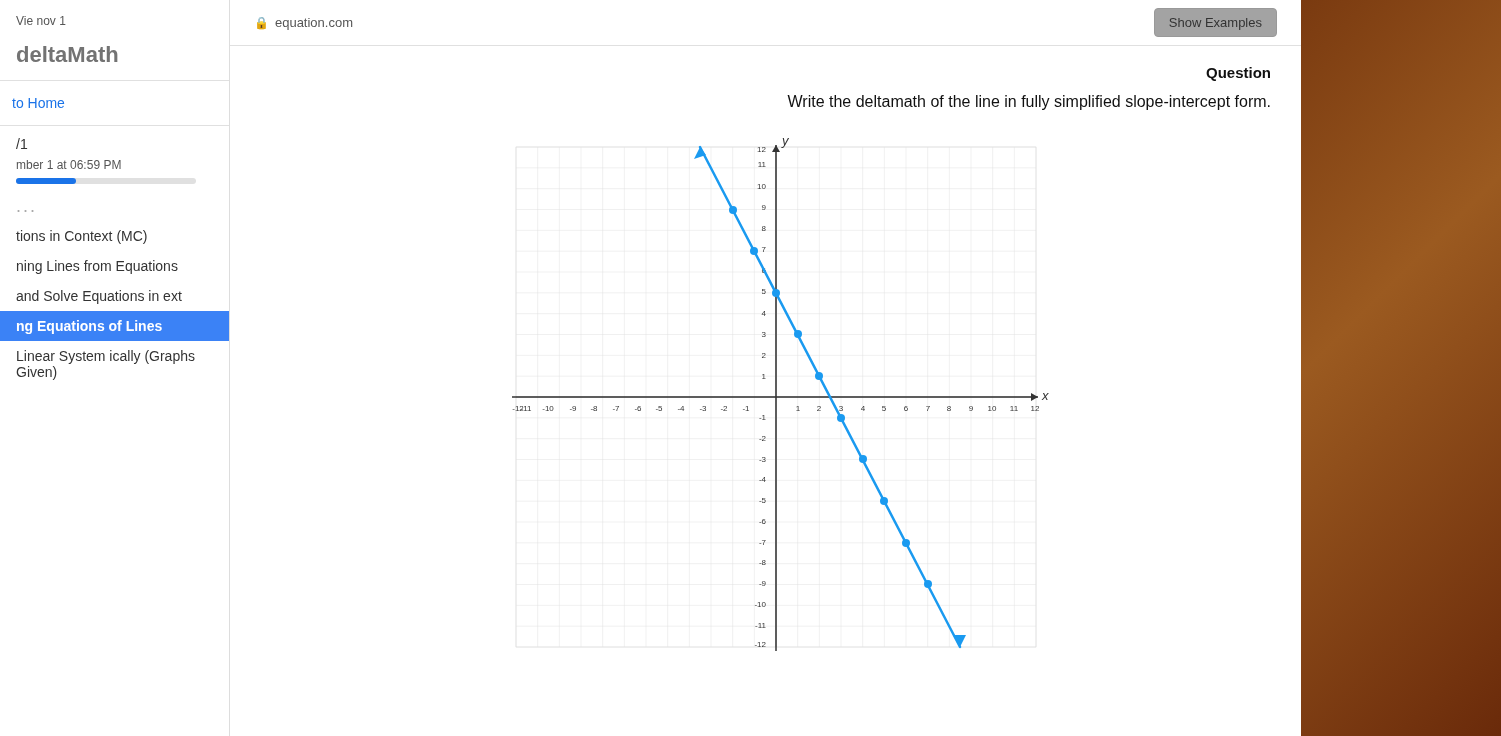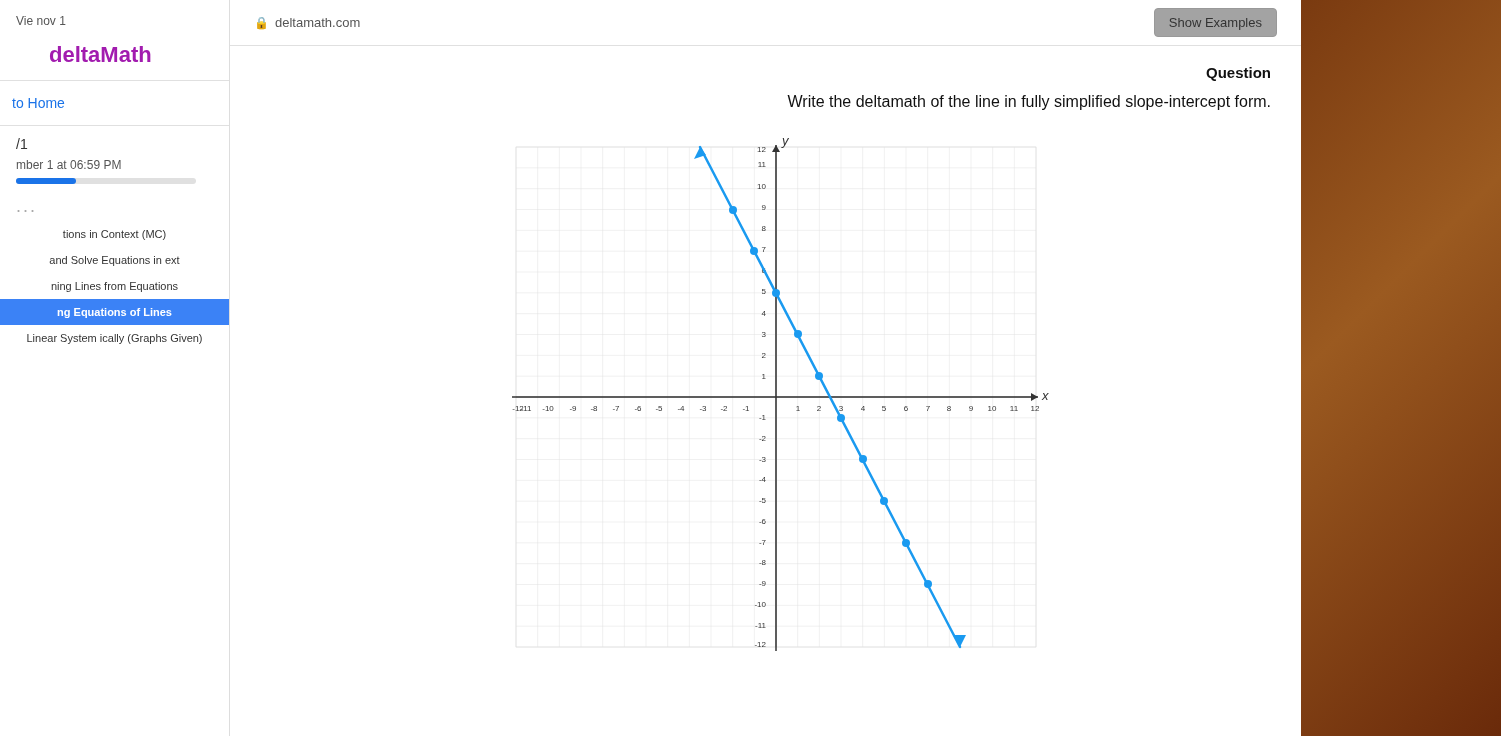--- a/index.html
+++ b/index.html
@@ -20,22 +20,21 @@
       display: flex;
       flex-direction: column;
       padding: 10px 0;
       overflow-y: auto;
     }
 
     .sidebar-header {
       padding: 10px 16px 6px;
       font-size: 22px;
       font-weight: bold;
-      color: #a21caf;
-      margin-left: 33px;
+      color: #737373;
     }
 
     .sidebar-date {
       padding: 4px 16px;
       font-size: 12px;
       color: #555;
     }
 
     .sidebar-link {
       padding: 8px 12px;
@@ -76,24 +75,23 @@
 
     .progress-bar-fill {
       height: 6px;
       background: #1a73e8;
       border-radius: 3px;
       width: 60px;
     }
 
     .sidebar-nav-item {
       padding: 7px 16px;
-      font-size: 11px;
+      font-size: 14px;
       color: #333;
       cursor: pointer;
-      text-align: center;
     }
 
     .sidebar-nav-item.active {
       background: #3b82f6;
       color: #fff;
       font-weight: bold;
     }
 
     .sidebar-dots {
       padding: 4px 16px;
@@ -200,32 +198,32 @@
   <div class="sidebar-divider"></div>
   <div class="sidebar-score">/1</div>
   <div class="sidebar-due">mber 1 at 06:59 PM</div>
   <div class="sidebar-progress">
     <div class="progress-bar-bg">
       <div class="progress-bar-fill"></div>
     </div>
   </div>
   <div class="sidebar-dots">...</div>
   <div class="sidebar-nav-item">tions in Context (MC)</div>
+  <div class="sidebar-nav-item">ning Lines from Equations</div>
   <div class="sidebar-nav-item">and Solve Equations in ext</div>
-  <div class="sidebar-nav-item">ning Lines from Equations</div>
   <div class="sidebar-nav-item active">ng Equations of Lines</div>
   <div class="sidebar-nav-item">Linear System ically (Graphs Given)</div>
 </div>
 
 <div id="main">
 
   <div id="topbar">
     <div class="topbar-url">
       <span class="lock-icon">🔒</span>
-      <span>deltamath.com</span>
+      <span>equation.com</span>
     </div>
     <button class="show-examples-btn">Show Examples</button>
   </div>
 
   <div id="question-area">
     <div class="question-label">Question</div>
     <div class="question-text">Write the deltamath of the line in fully simplified slope-intercept form.</div>
   </div>
 
   <div id="graph-container">

